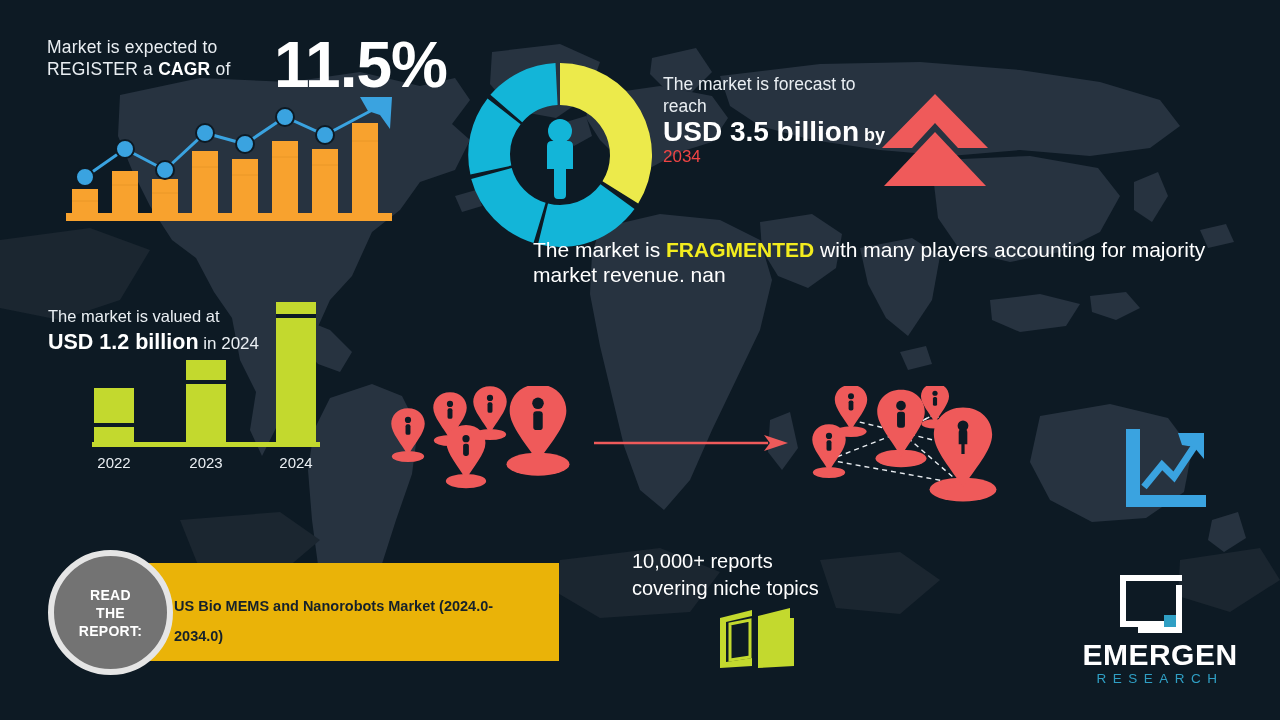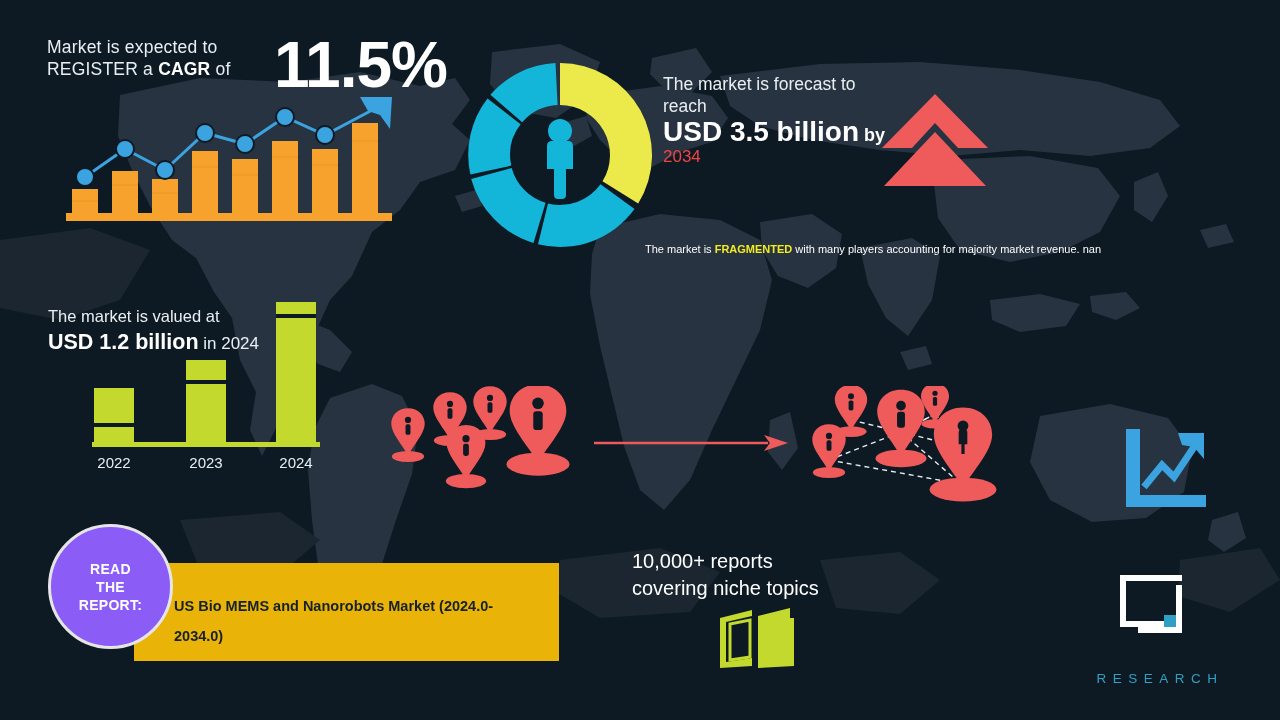--- a/index.html
+++ b/index.html
@@ -25,21 +25,21 @@
     position:absolute; left:227px; top:-3px;
     font-size:64px; font-weight:bold; color:#ffffff; letter-spacing:-1px; line-height:64px;
   }
 
   #forecast-block { left:663px; top:73px; width:230px; }
   #forecast-lead { font-size:17.5px; line-height:22px; color:#e9eef2; }
   #forecast-strong { font-size:28px; font-weight:bold; color:#ffffff; line-height:26px; margin-top:3px; display:inline; }
   #forecast-by { font-size:18px; font-weight:bold; color:#ffffff; }
   #forecast-year { font-size:17px; color:#ef4444; line-height:22px; }
 
-  #frag-block { left:533px; top:237px; width:680px; font-size:11px; line-height:25px; color:#ffffff;text-align:center; }
+  #frag-block { left:533px; top:237px; width:680px; font-size:21px; line-height:25px; color:#ffffff; }
   #frag-block .hl { color:#f3ec1e; font-weight:bold; }
 
   #valued-block { left:48px; top:274px; width:300px;margin-top:32px; }
   #valued-lead { font-size:16.5px; color:#e9eef2; line-height:21px; }
   #valued-strong { font-size:21.5px; font-weight:bold; color:#ffffff; display:inline;text-align:right; }
   #valued-year { font-size:17px; color:#e9eef2; }
 
   #reports-block { left:632px; top:548px; width:300px; }
   #reports-line1, #reports-line2 { font-size:20px; color:#ffffff; line-height:27px; }
 
@@ -68,24 +68,24 @@
   
   #report-strip {
     left:134px; top:563px; width:425px; height:98px;
     background:#eab308;
   }
   #report-title {
     position:absolute; left:40px; top:28px; width:350px;
     font-size:14.5px; font-weight:bold; color:#15212b; line-height:30px;
   }
   #report-badge {
-    left:48px; top:524px; width:125px; height:125px;
+    left:48px; top:550px; width:125px; height:125px;
     border-radius:50%;
-    background:#8b5cf6;
-    border:3px solid #e5e5e5;
+    background:#737373;
+    border:6px solid #e5e5e5;
     display:flex; align-items:center; justify-content:center;
   }
   #report-badge-label {
     font-size:14px; font-weight:bold; color:#ffffff; text-align:center; line-height:18px;
     letter-spacing:.3px;
   }
 
   
   #book-icon { left:718px; top:608px; width:78px; height:62px; }
 
@@ -415,16 +415,17 @@
   </svg>
 
   <div class="abs" id="logo">
     <svg id="logo-mark" viewBox="0 0 66 62">
       <path fill="#ffffff" d="M2 2 L64 2 L64 8 L8 8 L8 54 L2 54 Z"></path>
       <path fill="#ffffff" d="M2 48 L56 48 L56 54 L2 54 Z"></path>
       <path fill="#ffffff" d="M58 12 L64 12 L64 60 L58 60 Z"></path>
       <path fill="#ffffff" d="M20 54 L64 54 L64 60 L20 60 Z"></path>
       <path fill="#2f9fc4" d="M46 42 L58 42 L58 54 L46 54 Z"></path>
     </svg>
+    <div id="logo-name">EMERGEN</div>
     <div id="logo-sub">RESEARCH</div>
   </div>
 
 </div>
 
 </body></html>

